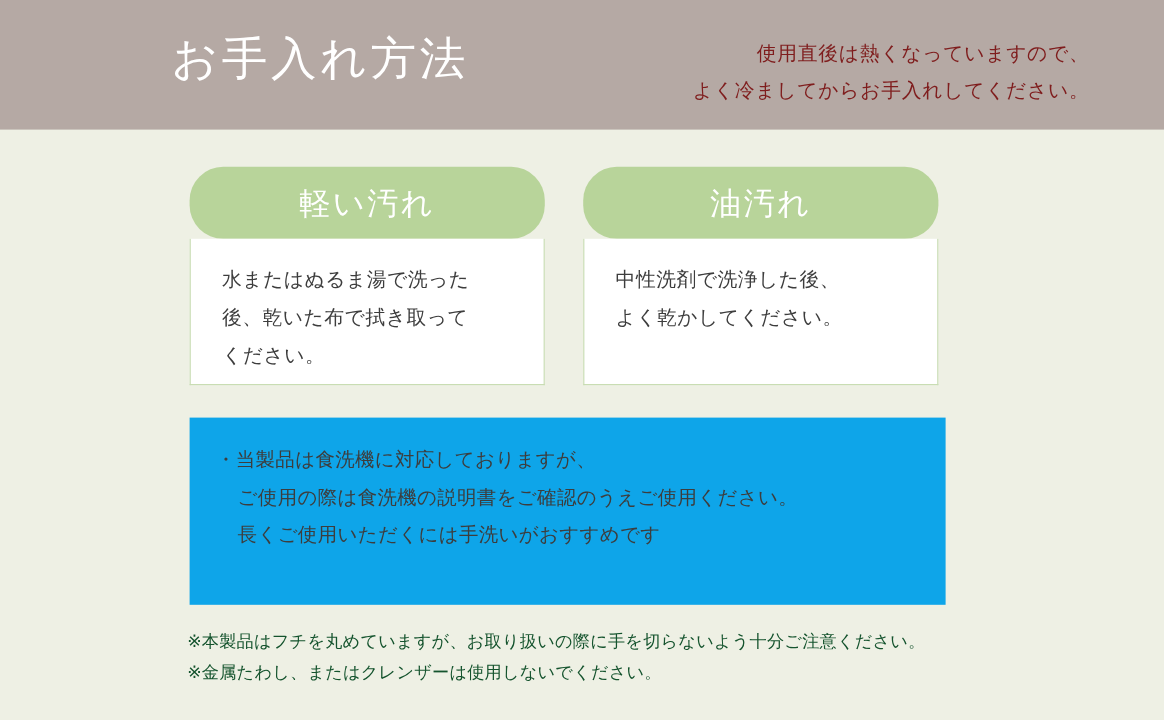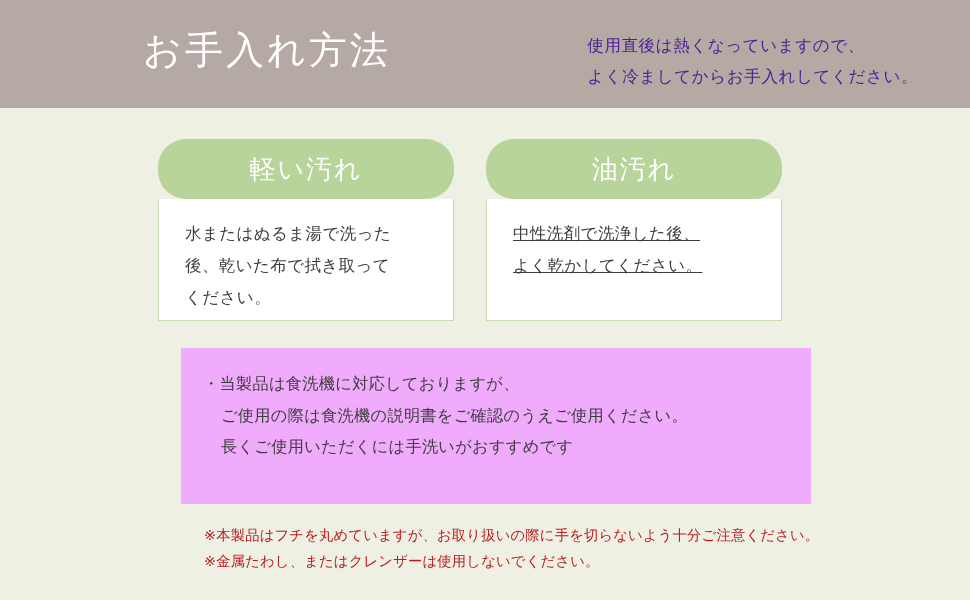--- a/index.html
+++ b/index.html
@@ -37,24 +37,24 @@
     top: 26px;
     font-size: 38px;
     letter-spacing: 3px;
     color: #ffffff;
     font-weight: normal;
     margin: 0;
     line-height: 1.3;
   }
   .header-note {
     position: absolute;
-    right: 52px;
+    right: 62px;
     top: 30px;
-    text-align: left;
-    color: #4c1d95;
+    text-align: right;
+    color: #7f1d1d;
     font-size: 16.5px;
     line-height: 1.85;
     letter-spacing: 0.6px;
   }
 
   
   .cards {
     position: absolute;
     left: 158px;
     top: 139px;
@@ -88,33 +88,32 @@
     border: 1px solid #c9ddb3;
     border-top: none;
     box-sizing: border-box;
     padding: 18px 22px 28px 26px;
     font-size: 16.5px;
     line-height: 1.95;
     letter-spacing: 0.4px;
     color: #3d3d3d;
   }
   .card--light .card-body { height: 122px; }
-  .card--oil .card-body { height: 122px; text-decoration: underline; }
+  .card--oil .card-body { height: 122px; }
 
   
   .notice {
     position: absolute;
     left: 158px;
     top: 348px;
     width: 630px;
     height: 156px;
-    background: #f0abfc;
+    background: #0ea5e9;
     box-sizing: border-box;
     padding: 20px 14px 0 22px;
-    margin-left: 23px;
   }
   .notice-line {
     font-size: 16.2px;
     line-height: 1.95;
     letter-spacing: 0.3px;
     color: #3d3d3d;
     white-space: nowrap;
   }
   .notice-line.indent { padding-left: 18px; }
 
@@ -122,23 +121,22 @@
   .footnotes {
     position: absolute;
     left: 156px;
     top: 522px;
     width: 700px;
   }
   .footnote {
     font-size: 14.3px;
     line-height: 1.85;
     letter-spacing: 0.2px;
-    color: #b91c1c;
+    color: #14532d;
     white-space: nowrap;
-    margin-left: 48px;
   }
 </style>
 </head>
 <body>
 
 <div class="page">
 
   <div class="header">
     <h1 class="header-title">お手入れ方法</h1>
     <div class="header-note">

